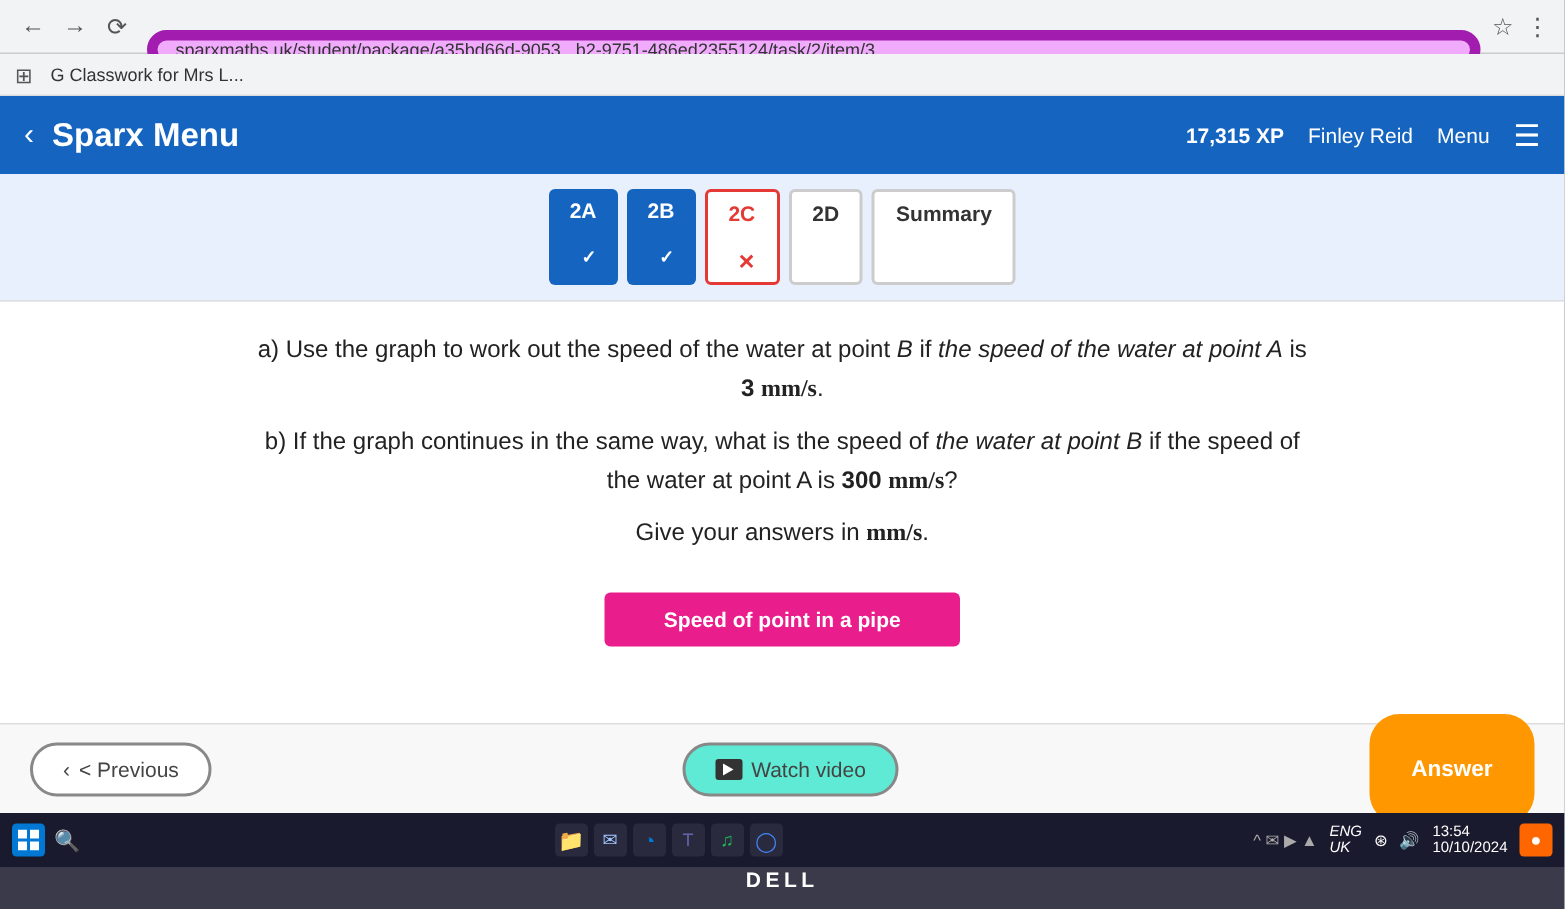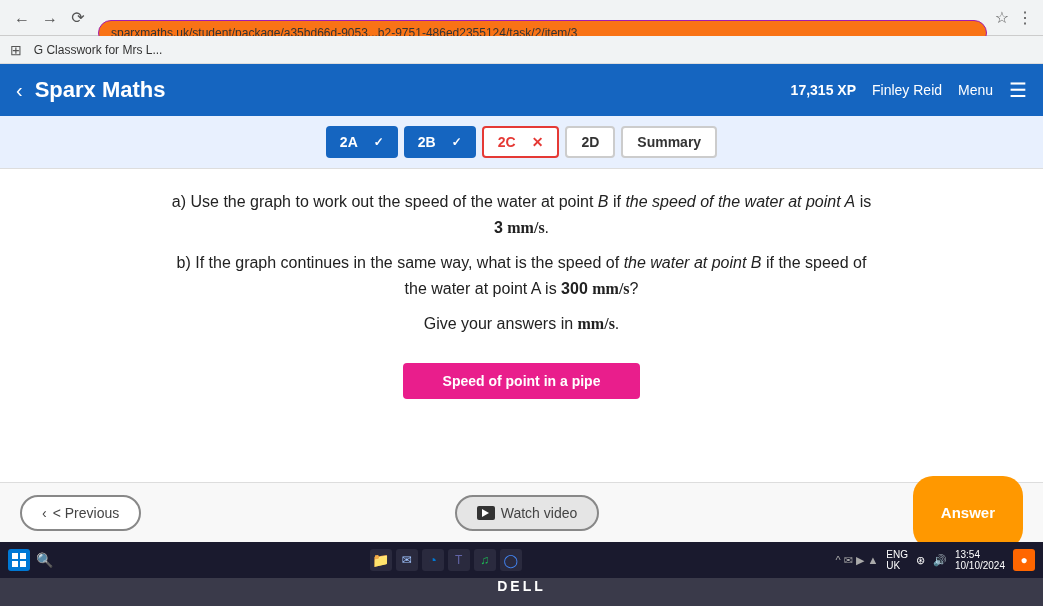--- a/index.html
+++ b/index.html
@@ -35,22 +35,22 @@
       color: #555;
       cursor: pointer;
       width: 24px;
       height: 24px;
       display: flex;
       align-items: center;
       justify-content: center;
     }
     .address-bar {
       flex: 1;
-      background: #f97316;
-      border: 1px solid #a21caf;
+      background: #f0abfc;
+      border: 7px solid #a21caf;
       border-radius: 16px;
       padding: 3px 12px;
       font-size: 12px;
       color: #333;
       height: 26px;
       display: flex;
       align-items: center;
       margin-top: 31px;
     }
     .browser-icons {
@@ -125,22 +125,23 @@
       gap: 6px;
       border-bottom: 1px solid #ddd;
     }
     .tab {
       padding: 6px 14px;
       border-radius: 4px;
       font-size: 14px;
       font-weight: bold;
       cursor: pointer;
       display: flex;
-      align-items: center;
+      align-items: flex-end;
       gap: 16px;
+      flex-direction: column;
     }
     .tab-completed {
       background: #1565c0;
       color: white;
     }
     .tab-check {
       color: white;
       font-size: 12px;
     }
     .tab-current-wrong {
@@ -207,21 +208,21 @@
       border-radius: 20px;
       padding: 8px 20px;
       font-size: 14px;
       color: #444;
       cursor: pointer;
       display: flex;
       align-items: center;
       gap: 6px;
     }
     .watch-video-btn {
-      background: #e5e5e5;
+      background: #5eead4;
       border: 2px solid #888;
       border-radius: 20px;
       padding: 8px 20px;
       font-size: 14px;
       color: #444;
       cursor: pointer;
       display: flex;
       align-items: center;
       gap: 6px;
     }
@@ -317,21 +318,21 @@
 
 <div class="bookmarks-bar">
   <span class="grid-icon">⊞</span>
   <span>G Classwork for Mrs L...</span>
 </div>
 
 <div class="page-content">
 
   <div class="header">
     <span class="header-back">‹</span>
-    <span class="header-title">Sparx Maths</span>
+    <span class="header-title">Sparx Menu</span>
     <div class="header-right">
       <span class="xp-info">17,315 XP</span>
       <span class="user-name">Finley Reid</span>
       <span class="menu-label">Menu</span>
       <span class="hamburger">☰</span>
     </div>
   </div>
 
   <div class="tab-bar">
     <div class="tab tab-completed">
@@ -410,21 +411,21 @@
     </div>
     <div class="taskbar-icon" style="background:#2a2a3e;">
       <span style="color:#1db954; font-size:12px;">♫</span>
     </div>
     <div class="taskbar-icon" style="background:#2a2a3e;">
       <span style="color:#4285f4; font-size:13px;">◯</span>
     </div>
   </div>
   <div class="taskbar-right">
     <span style="font-size:11px; color:#aaa;">^ ✉ ▶ ▲</span>
-    <span style="font-size:10px; color:white;">ENG<br>UK</span>
+    <span style="font-size:10px; color:white;font-style:italic;">ENG<br>UK</span>
     <span>⊛</span>
     <span>🔊</span>
     <span style="font-size:10px; ">13:54<br>10/10/2024</span>
     <div class="taskbar-icon" style="background:#ff6600;">
       <span style="color:white; font-size:12px;">●</span>
     </div>
   </div>
 </div>
 
 <div class="dell-area">

